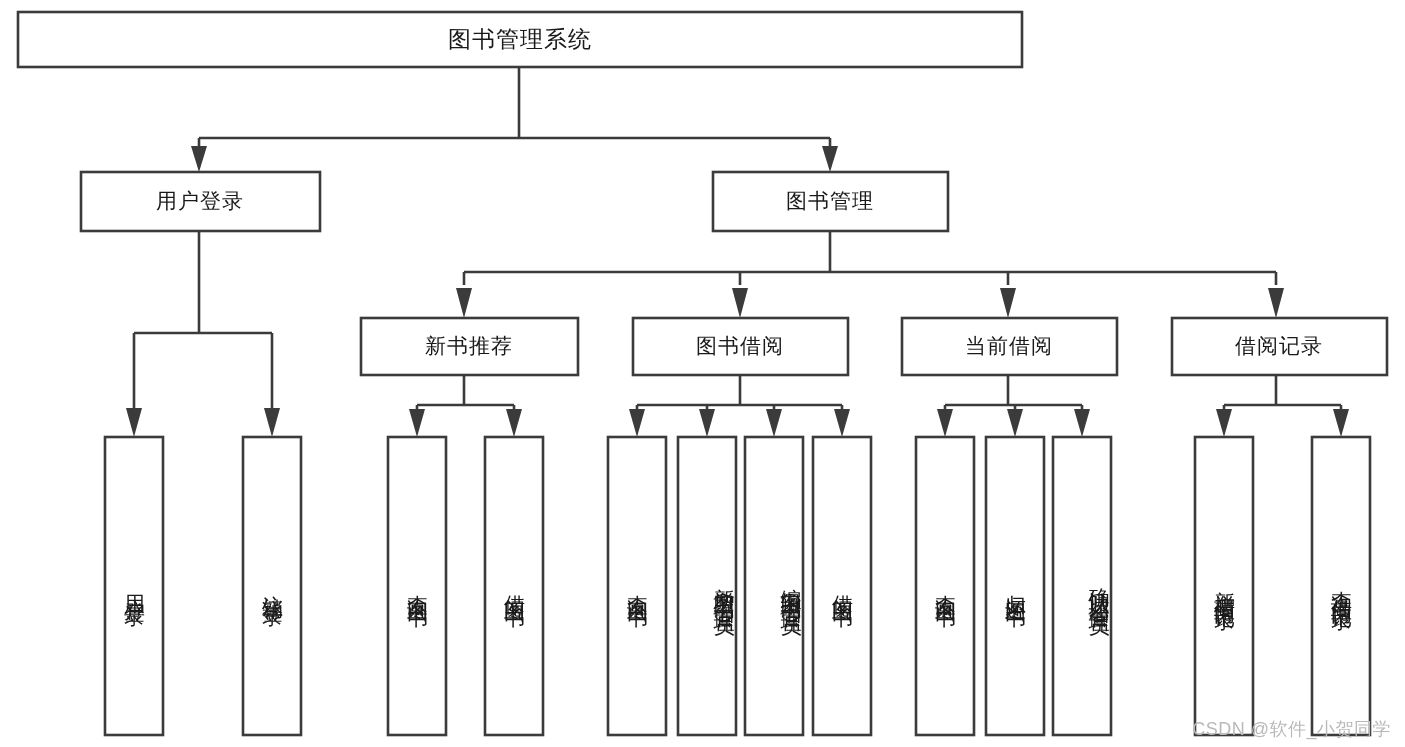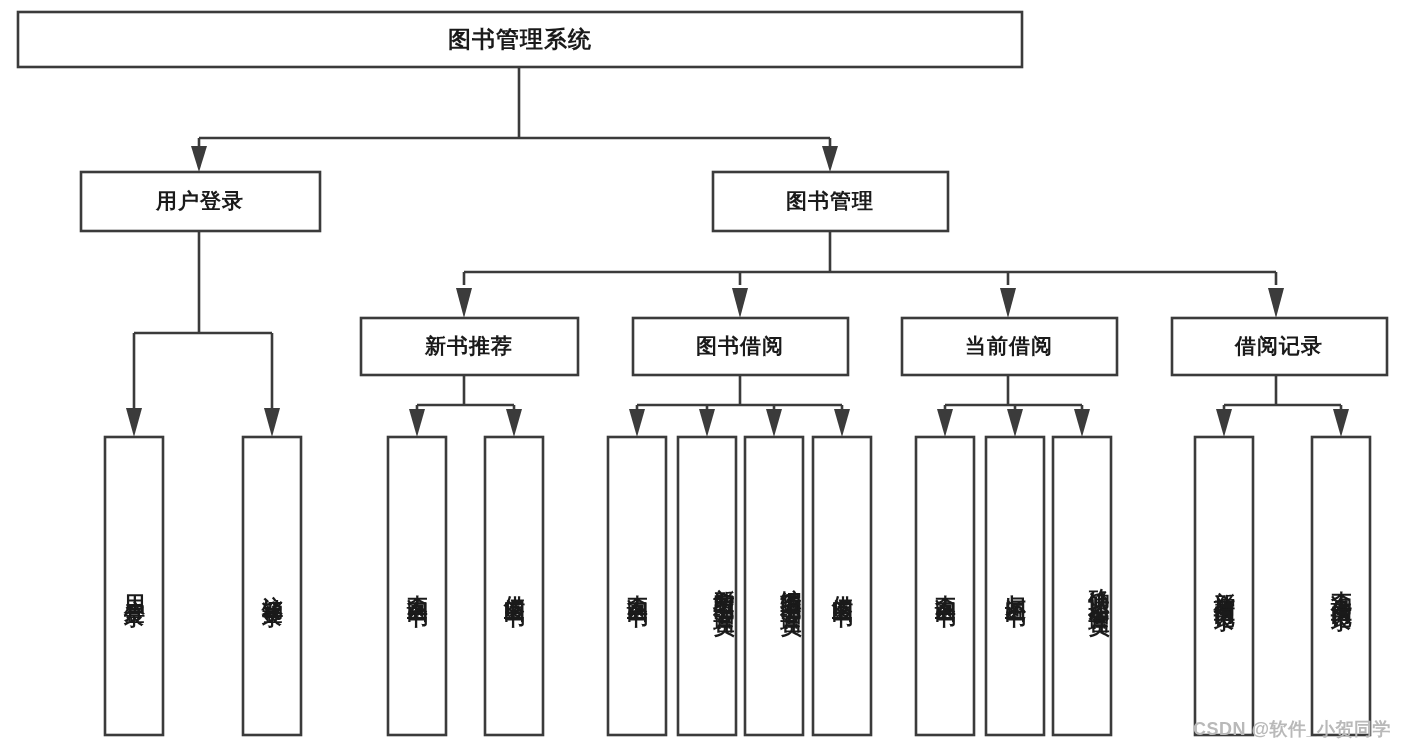--- a/index.html
+++ b/index.html
@@ -1,21 +1,21 @@
 <!DOCTYPE html>
 <html><head>
 <meta charset="utf-8">
 <style>
   html,body{margin:0;padding:0;background:#ffffff;}
   body{
     width:1405px;height:747px;overflow:hidden;
     font-family:"Liberation Sans","DejaVu Sans",sans-serif;
     color:#1a1a1a;
   }
-  #stage{position:relative;width:1405px;height:747px;background:#fff;font-weight:bold;}
+  #stage{position:relative;width:1405px;height:747px;background:#fff;}
   svg#diagram{position:absolute;left:0;top:0;width:1405px;height:747px;display:block;}
   .node-rect{fill:#ffffff;stroke:#3b3b3b;stroke-width:2.6;}
   .conn{stroke:#3b3b3b;stroke-width:2.6;fill:none;stroke-linecap:butt;}
   .arrowhead{fill:#3b3b3b;stroke:none;}
   .node-label{
     font-family:"Liberation Sans","DejaVu Sans",sans-serif;
     fill:#1a1a1a;text-anchor:middle;dominant-baseline:middle;
     font-size:21px;letter-spacing:1px;
   }
   .node-label.title{font-size:23px;}

